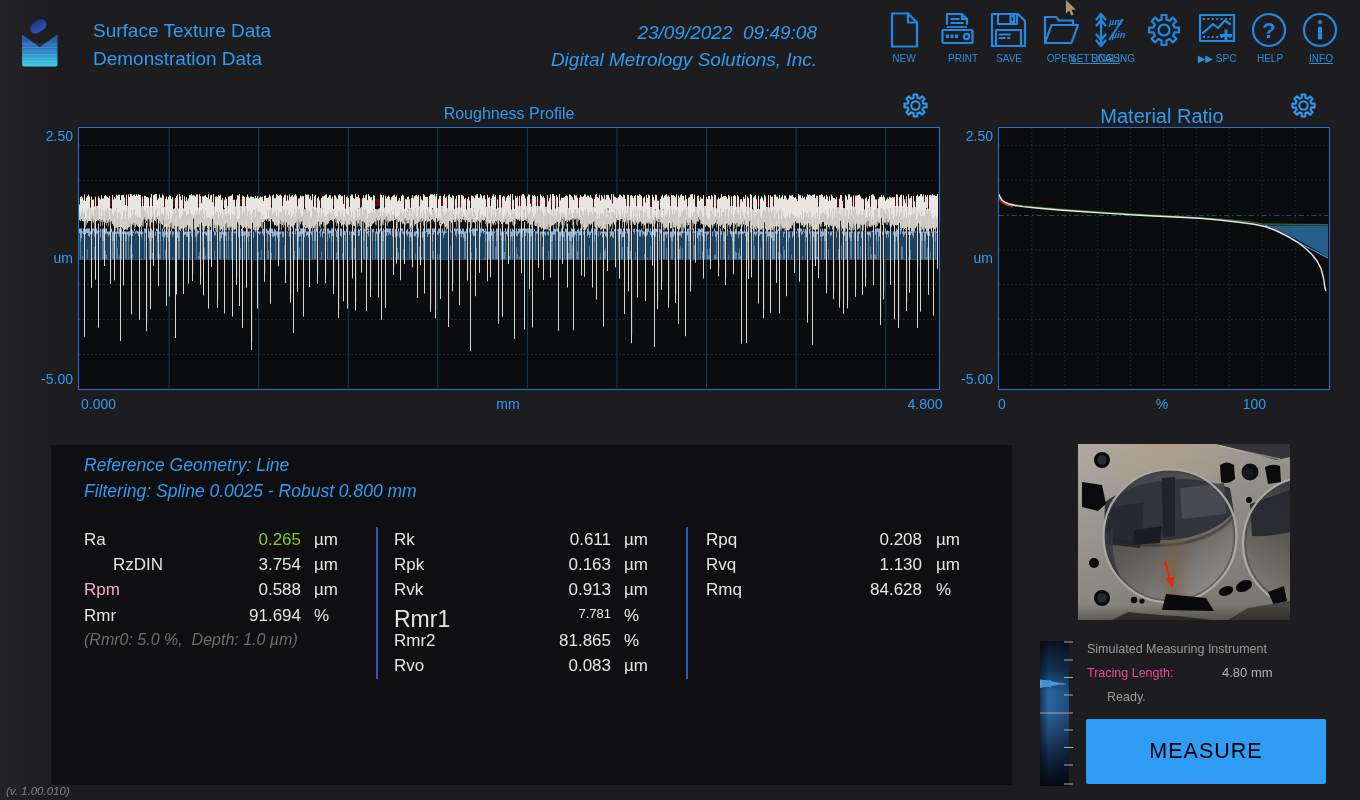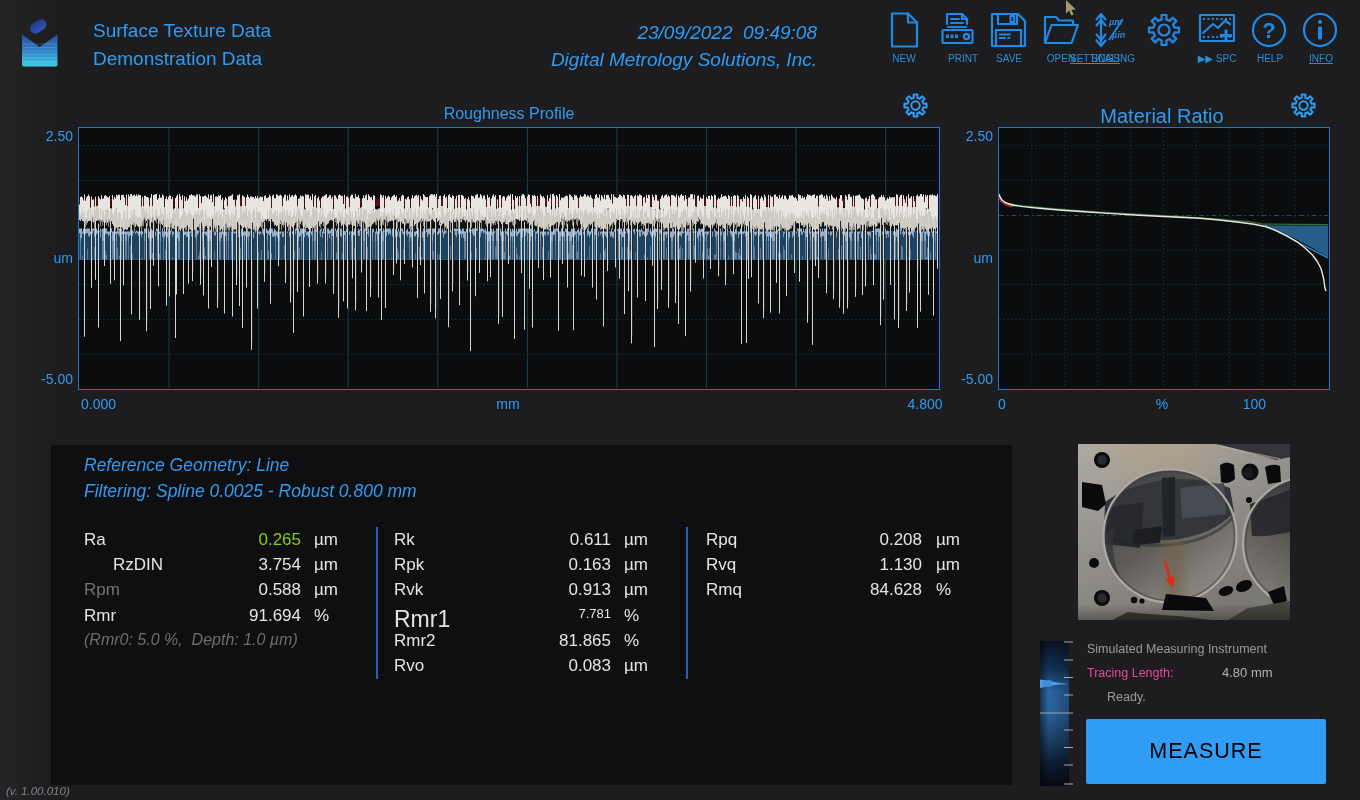--- a/index.html
+++ b/index.html
@@ -228,21 +228,21 @@
 
 <div class="abs" style="left:376px;top:527px;width:2px;height:152px;background:#2d5cb8;"></div>
 <div class="abs" style="left:686px;top:527px;width:2px;height:152px;background:#2d5cb8;"></div>
 
 <div class="abs" style="left:84px;top:530px;font-size:17px;color:#e6e4e1;">Ra</div>
 <div class="abs rgt" style="left:301px;top:530px;font-size:17px;color:#84cc16;">0.265</div>
 <div class="abs" style="left:314px;top:530px;font-size:17px;color:#e6e4e1;">µm</div>
 <div class="abs" style="left:84px;top:555px;font-size:17px;color:#e6e4e1;margin-left:29px;">RzDIN</div>
 <div class="abs rgt" style="left:301px;top:555px;font-size:17px;color:#e6e4e1;">3.754</div>
 <div class="abs" style="left:314px;top:555px;font-size:17px;color:#e6e4e1;">µm</div>
-<div class="abs" style="left:84px;top:580px;font-size:17px;color:#737373;">Rpm</div>
+<div class="abs" style="left:84px;top:580px;font-size:17px;color:#f9a8d4;">Rpm</div>
 <div class="abs rgt" style="left:301px;top:580px;font-size:17px;color:#e6e4e1;">0.588</div>
 <div class="abs" style="left:314px;top:580px;font-size:17px;color:#e6e4e1;">µm</div>
 <div class="abs" style="left:84px;top:606px;font-size:17px;color:#e6e4e1;">Rmr</div>
 <div class="abs rgt" style="left:301px;top:606px;font-size:17px;color:#e6e4e1;">91.694</div>
 <div class="abs" style="left:314px;top:606px;font-size:17px;color:#e6e4e1;">%</div>
 <div class="abs" style="left:394px;top:530px;font-size:17px;color:#e6e4e1;">Rk</div>
 <div class="abs rgt" style="left:611px;top:530px;font-size:17px;color:#e6e4e1;">0.611</div>
 <div class="abs" style="left:624px;top:530px;font-size:17px;color:#e6e4e1;">µm</div>
 <div class="abs" style="left:394px;top:555px;font-size:17px;color:#e6e4e1;">Rpk</div>
 <div class="abs rgt" style="left:611px;top:555px;font-size:17px;color:#e6e4e1;">0.163</div>

